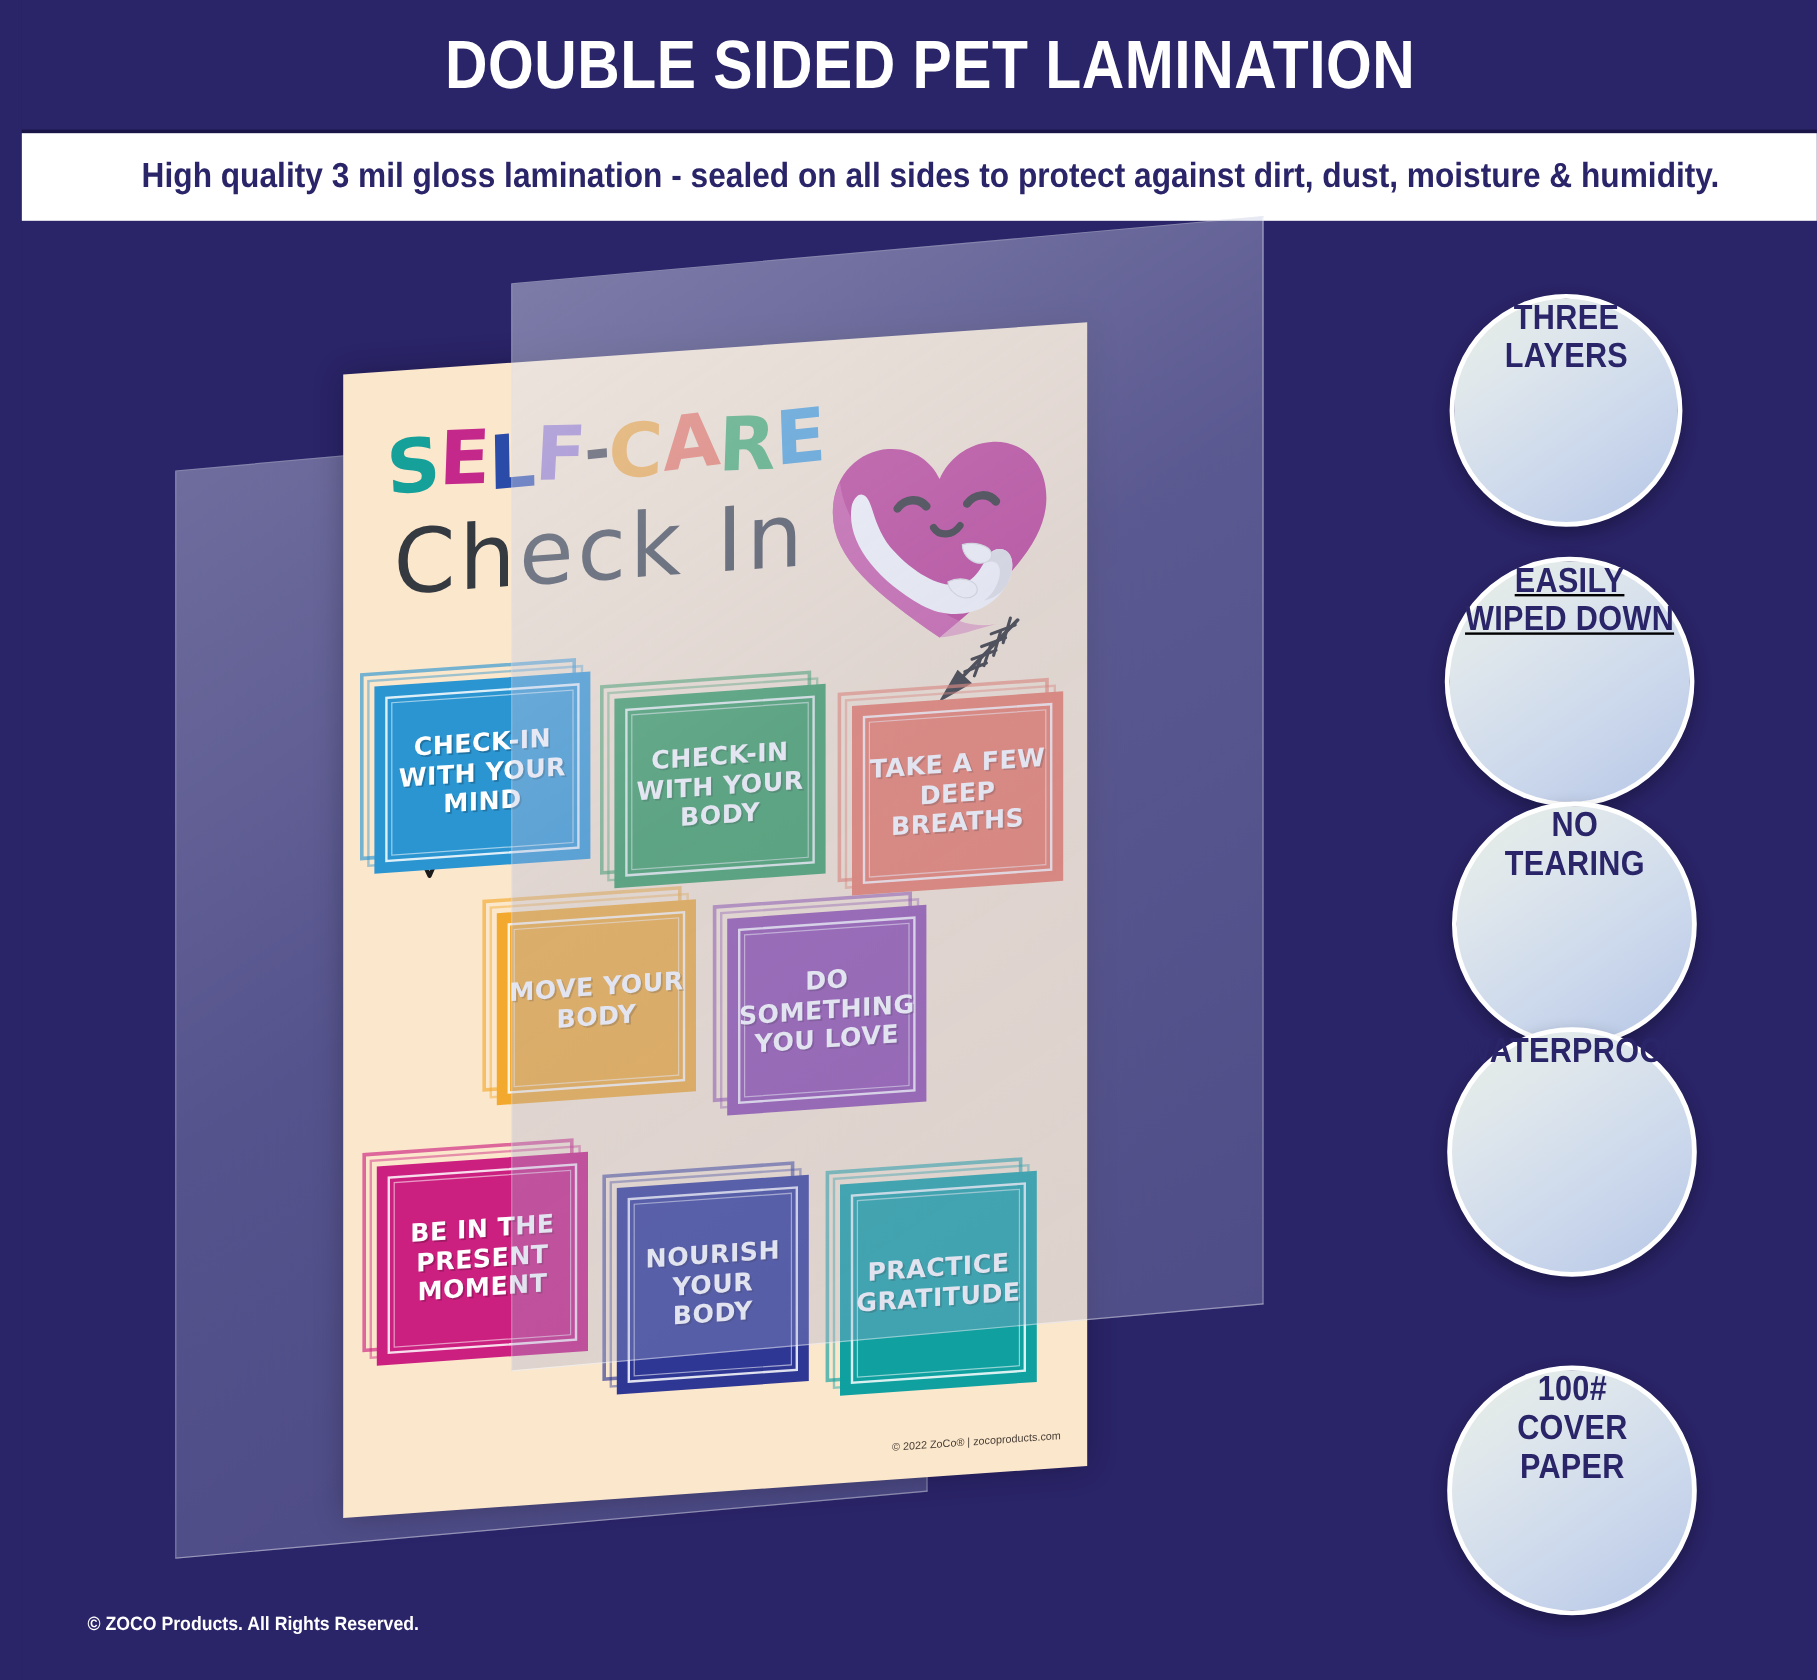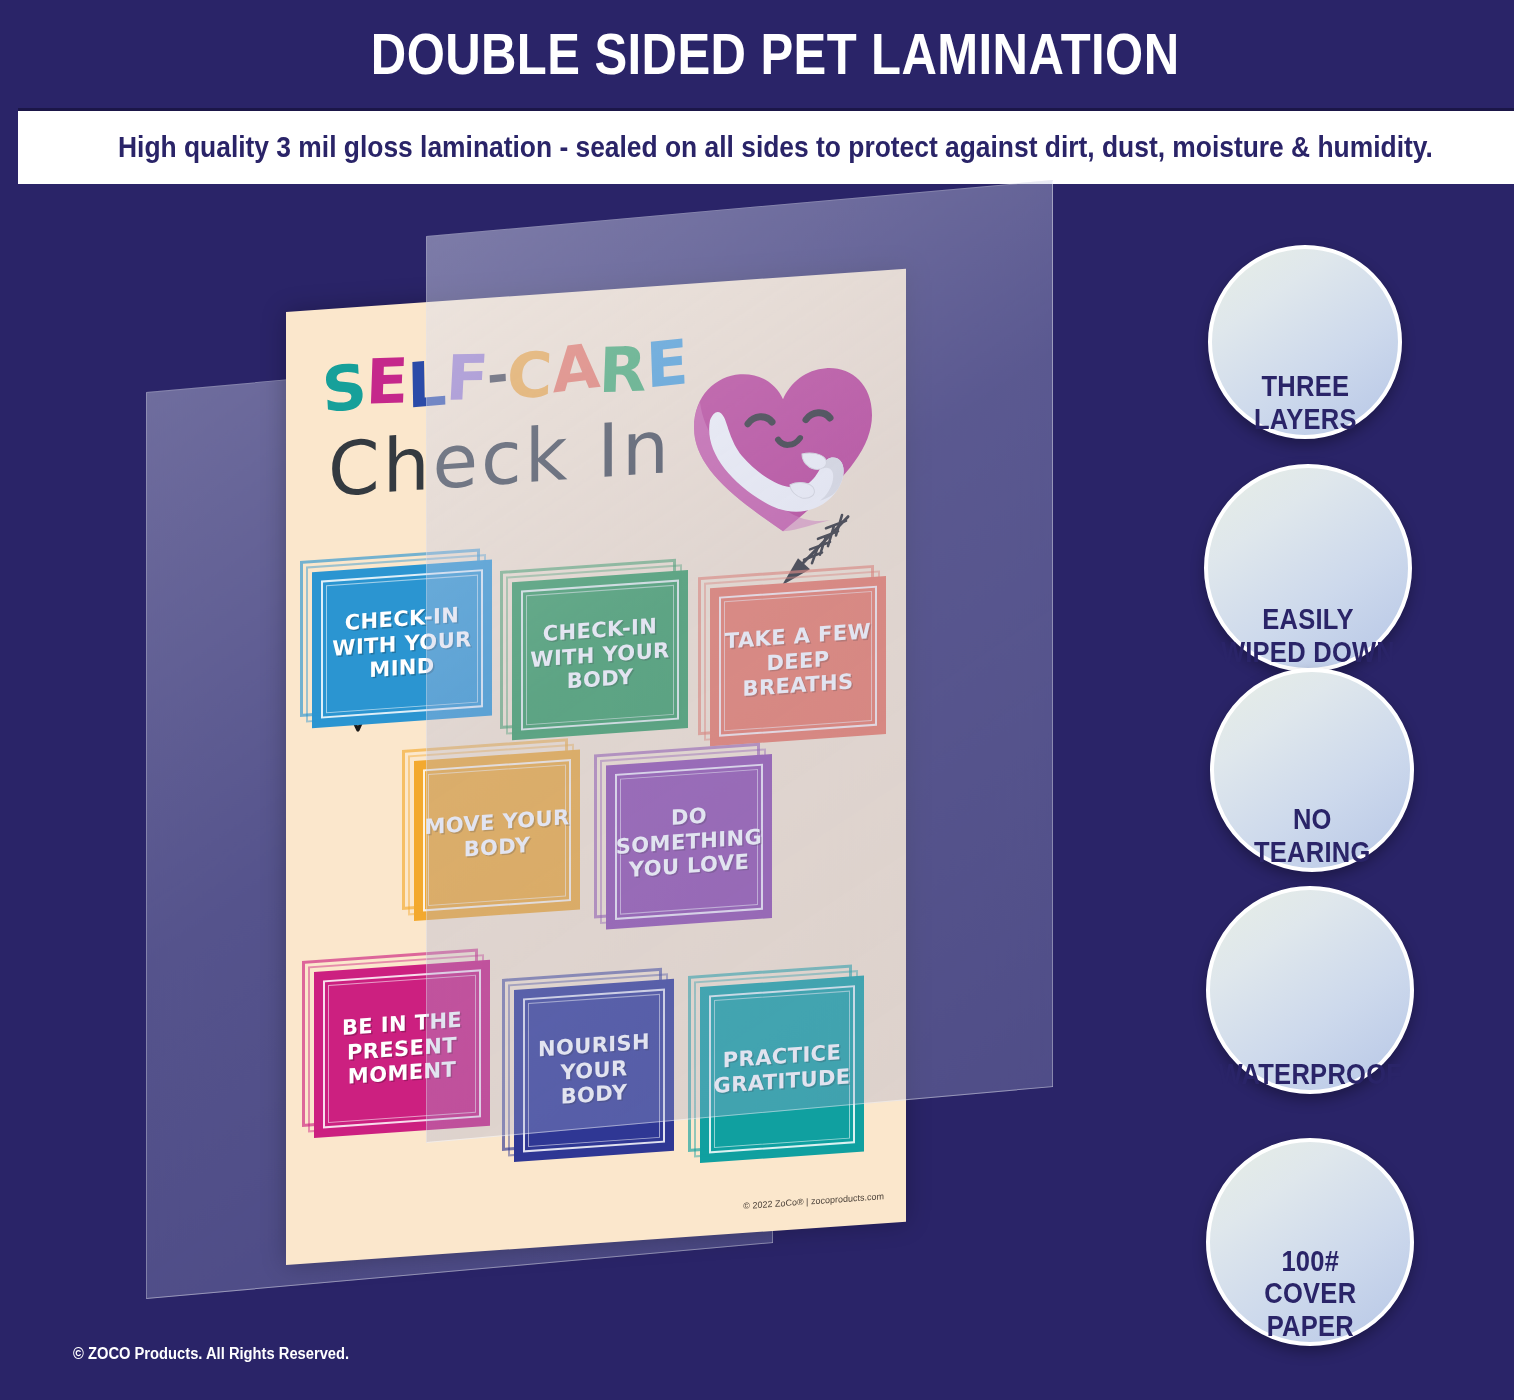--- a/index.html
+++ b/index.html
@@ -127,21 +127,21 @@
     position:absolute;right:22px;bottom:22px;font-size:9px;color:#4a4038;
     white-space:nowrap;
   }
 
   
   .badge{
     position:absolute;border-radius:50%;
     background:linear-gradient(145deg,#e7eee5 0%,#dfe7ec 28%,#cdd9ec 62%,#b6c6e6 100%);
     border:4px solid #ffffff;
     box-shadow:0 6px 14px rgba(0,0,0,0.30);
-    display:flex;align-items:flex-end;justify-content:center;text-align:center;
+    display:flex;align-items:flex-start;justify-content:center;text-align:center;
   }
   .badge-label{
     color:#2a2468;font-weight:bold;font-size:29px;line-height:1.12;
     transform:scaleX(0.88);transform-origin:center;white-space:pre-line;
     letter-spacing:0.3px;
   }
 </style>
 </head>
 <body>
 
@@ -275,29 +275,29 @@
       <div class="poster-copy">© 2022 ZoCo® | zocoproducts.com</div>
     </div>
   </div>
 
   <div class="sheet sheet-front"></div>
 
   <div class="badge" style="left:1190px;top:245px;width:186px;height:186px;">
     <div class="badge-label">THREE
 LAYERS</div>
   </div>
-  <div class="badge" style="left:1186px;top:464px;width:200px;height:200px;">
+  <div class="badge" style="left:1186px;top:464px;width:200px;height:200px;text-decoration:underline;">
     <div class="badge-label">EASILY
 WIPED DOWN</div>
   </div>
   <div class="badge" style="left:1192px;top:668px;width:196px;height:196px;">
     <div class="badge-label">NO
 TEARING</div>
   </div>
-  <div class="badge" style="left:1188px;top:886px;width:200px;height:200px;">
+  <div class="badge" style="left:1188px;top:856px;width:200px;height:200px;">
     <div class="badge-label">WATERPROOF</div>
   </div>
   <div class="badge" style="left:1188px;top:1138px;width:200px;height:200px;">
     <div class="badge-label">100#
 COVER
 PAPER</div>
   </div>
 
   <div class="footer-copy">© ZOCO Products. All Rights Reserved.</div>
 

